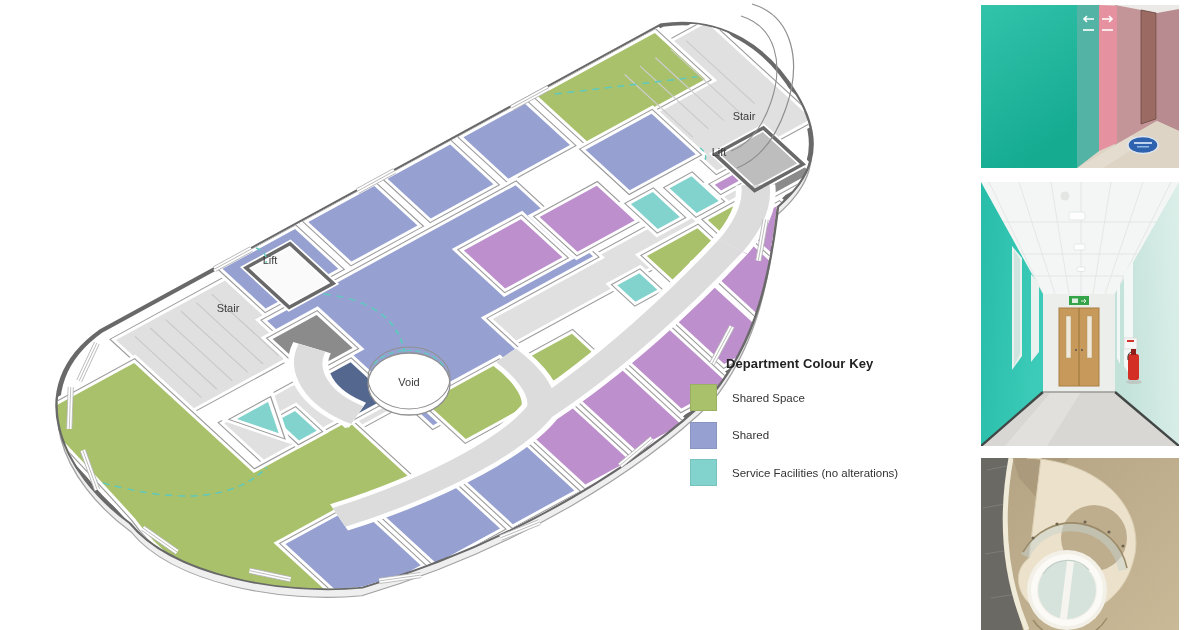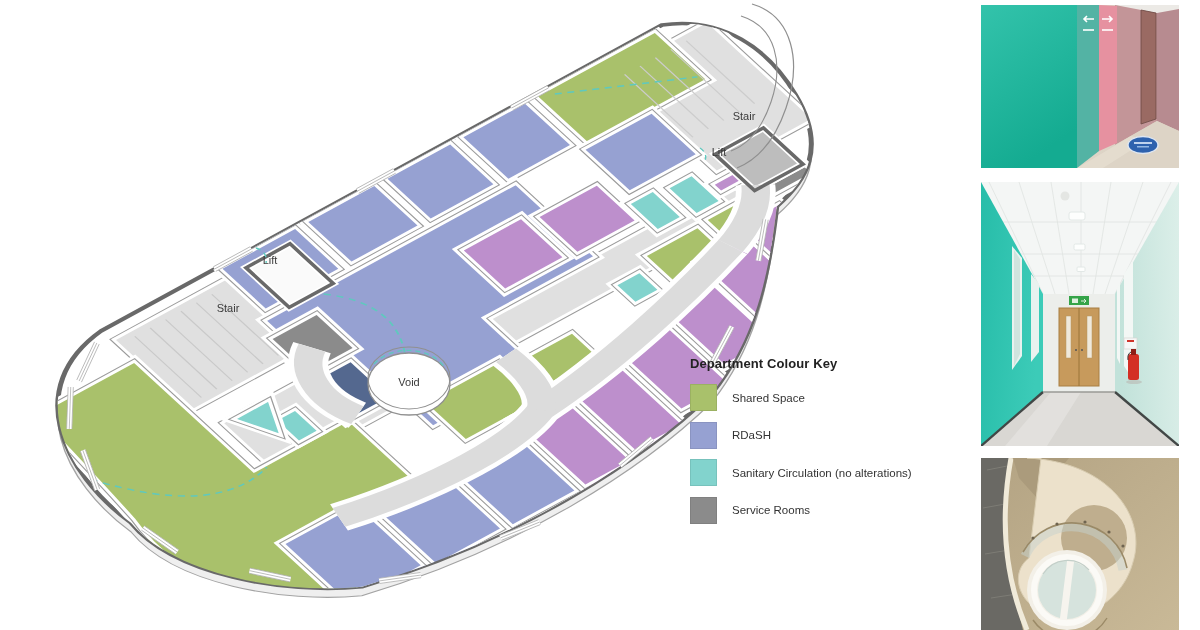--- a/index.html
+++ b/index.html
@@ -1,20 +1,20 @@
 <!DOCTYPE html>
 <html><head>
 <meta charset="utf-8">
 <style>
   html,body{margin:0;padding:0;background:#fff;}
   .canvas{position:relative;width:1200px;height:630px;background:#fff;overflow:hidden;
           font-family:"Liberation Sans",sans-serif;}
   #plan-svg{position:absolute;left:0;top:0;}
   .legend{position:absolute;left:690px;top:356px;width:300px;}
-  .legend-title{font-size:13px;font-weight:bold;color:#222;margin-bottom:13px;letter-spacing:.1px;}
+  .legend-title{font-size:13px;font-weight:bold;color:#222;margin-bottom:13px;letter-spacing:.1px;margin-left:36px;}
   .legend-row{display:flex;align-items:center;height:27px;margin-bottom:10.5px;}
   .legend-swatch{width:27px;height:27px;flex:0 0 27px;border:1px solid rgba(0,0,0,0.08);box-sizing:border-box;}
   .legend-label{font-size:11.5px;color:#333;margin-left:15px;white-space:nowrap;}
   .photo{position:absolute;left:981px;width:198px;overflow:hidden;}
   .photo svg{display:block;width:100%;height:100%;}
   .photo1{top:5px;height:163px;}
   .photo2{top:182px;height:264px;}
   .photo3{top:458px;height:172px;}
   text.plan-label{font-family:"Liberation Sans",sans-serif;font-size:11px;fill:#3b3b3b;}
 </style>
@@ -235,29 +235,25 @@
 
   <div class="legend" id="legend">
     <div class="legend-title">Department Colour Key</div>
     <div id="legend-rows">
         <div class="legend-row">
           <div class="legend-swatch" style="background: rgb(169, 193, 107);"></div>
           <div class="legend-label">Shared Space</div>
         </div>
         <div class="legend-row">
           <div class="legend-swatch" style="background: rgb(150, 161, 210);"></div>
-          <div class="legend-label">RDaSH</div>
+          <div class="legend-label">Shared</div>
         </div>
         <div class="legend-row">
           <div class="legend-swatch" style="background: rgb(130, 211, 205);"></div>
-          <div class="legend-label">Sanitary Circulation (no alterations)</div>
-        </div>
-        <div class="legend-row">
-          <div class="legend-swatch" style="background: rgb(139, 139, 139);"></div>
-          <div class="legend-label">Service Rooms</div>
+          <div class="legend-label">Service Facilities (no alterations)</div>
         </div>
       </div>
   </div>
 
   <div class="photo photo1">
     <svg viewBox="0 0 198 163" preserveAspectRatio="none" xmlns="http://www.w3.org/2000/svg">
       <defs>
         <linearGradient id="g-teal1" x1="0" y1="0" x2="0.4" y2="1">
           <stop offset="0" stop-color="#33c3ab"></stop>
             <stop offset="1" stop-color="#14ab91"></stop>

